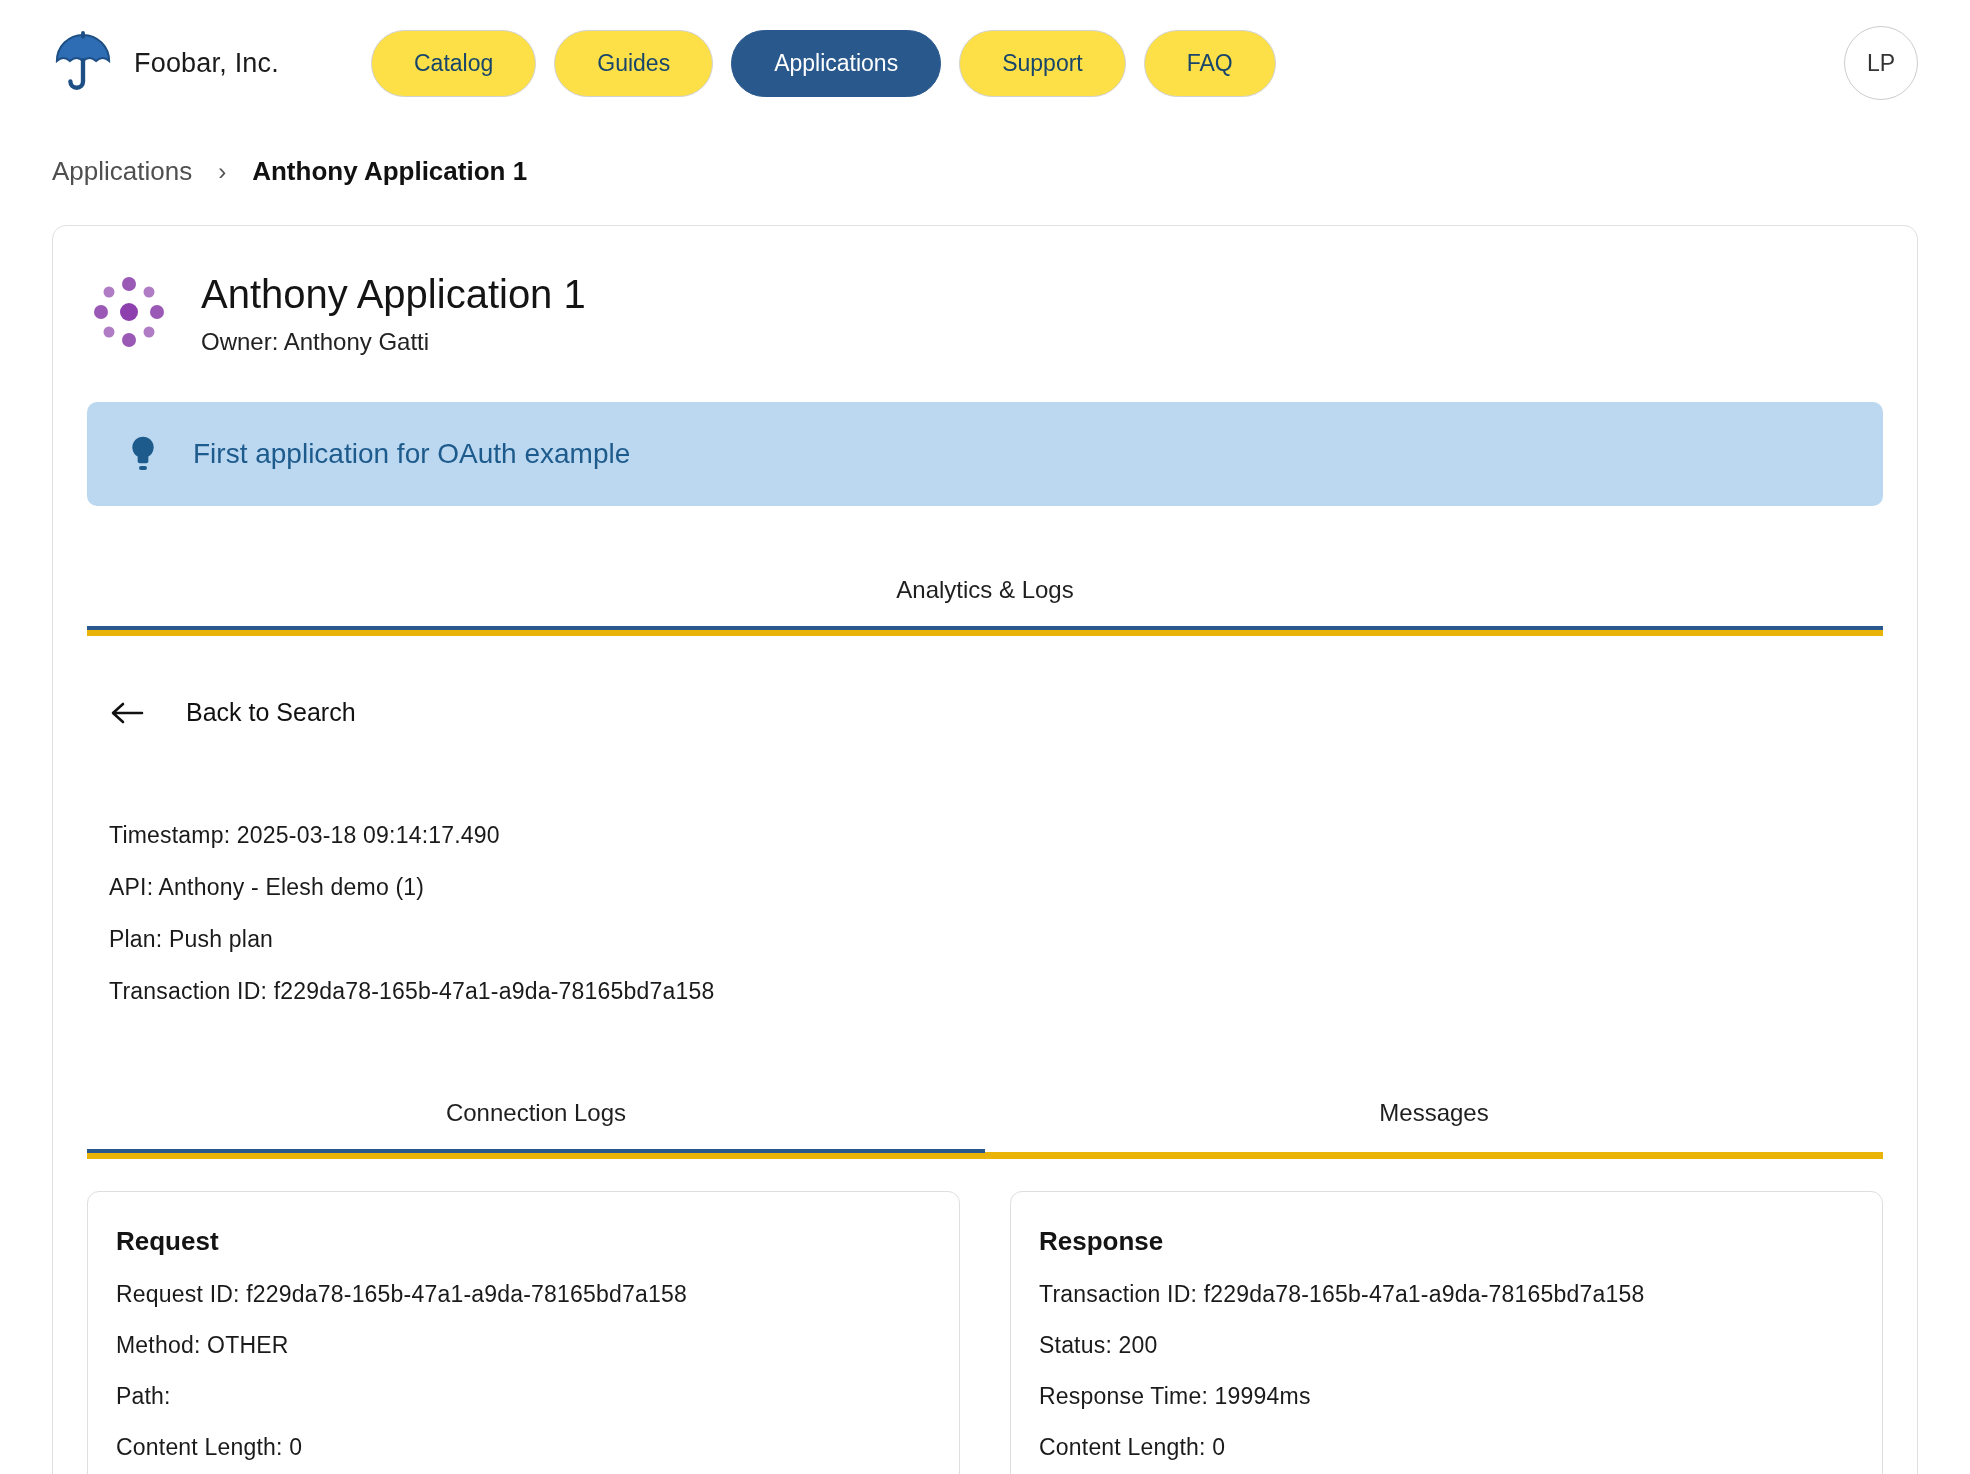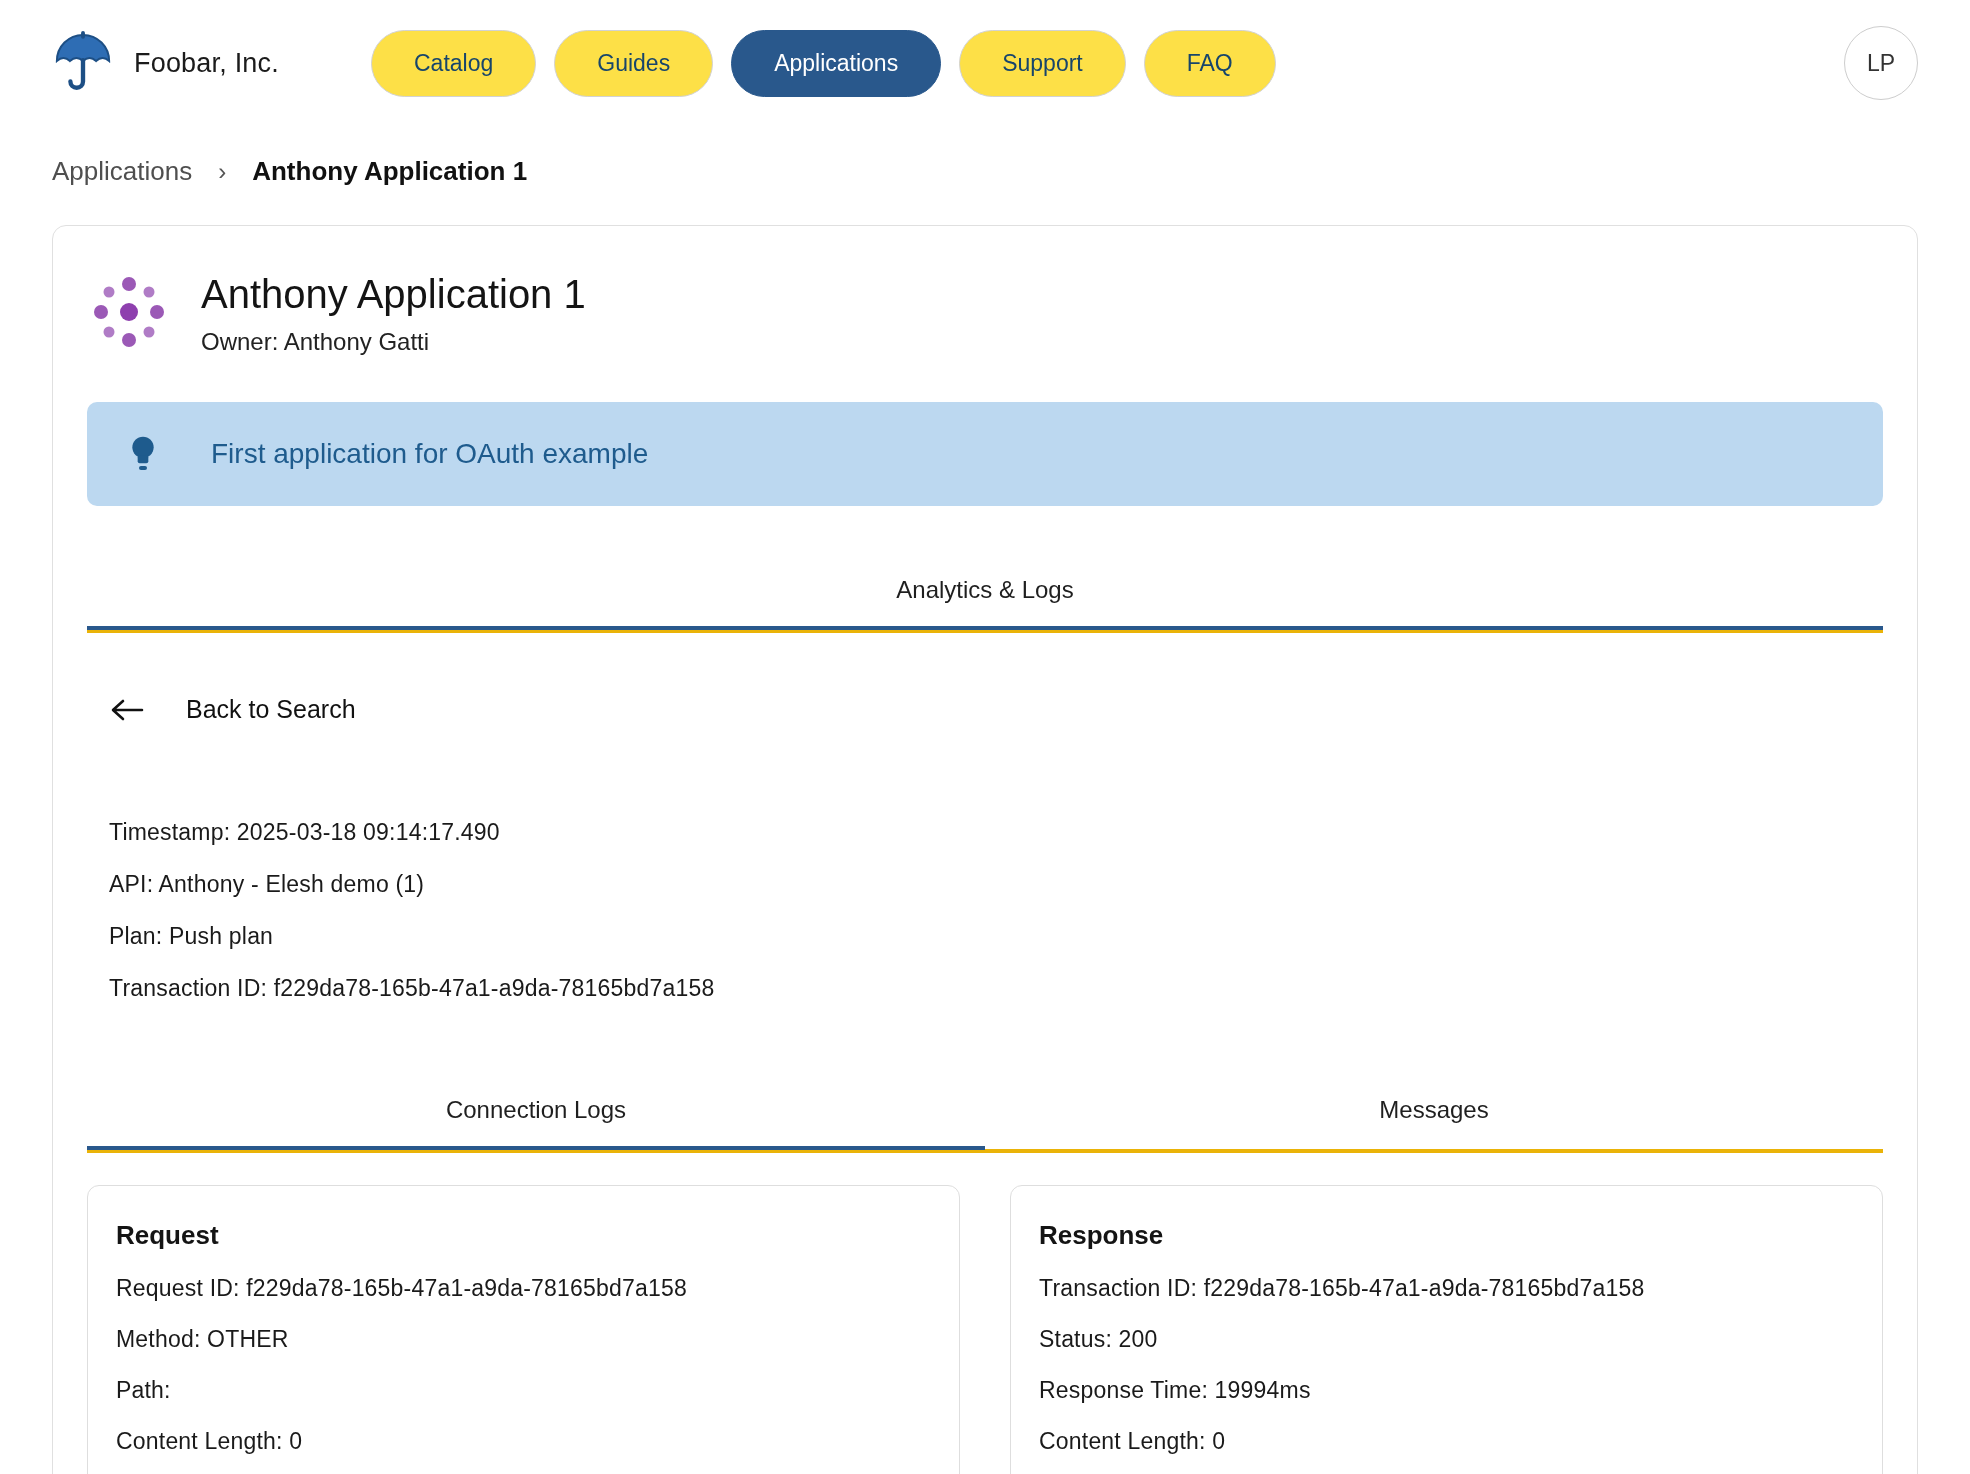--- a/index.html
+++ b/index.html
@@ -94,27 +94,27 @@
 
   .banner {
     margin-top: 46px;
     background: #bcd8f0;
     border-radius: 10px;
     padding: 32px 40px;
     display: flex;
     align-items: center;
     gap: 34px;
   }
-  .banner-text { font-size: 28px; font-weight: 500; color: #1e5b8d; margin-left: 18px; }
+  .banner-text { font-size: 28px; font-weight: 500; color: #1e5b8d; }
 
   
   .tabs {
     display: flex;
     margin-top: 46px;
-    border-bottom: 4px solid #eab308;
+    border-bottom: 7px solid #eab308;
   }
   .tab {
     flex: 1;
     text-align: center;
     padding: 24px 0 22px 0;
     font-size: 24px;
     color: #1f1f1f;
     cursor: pointer;
     border-bottom: 4px solid transparent;
     margin-bottom: -1px;

